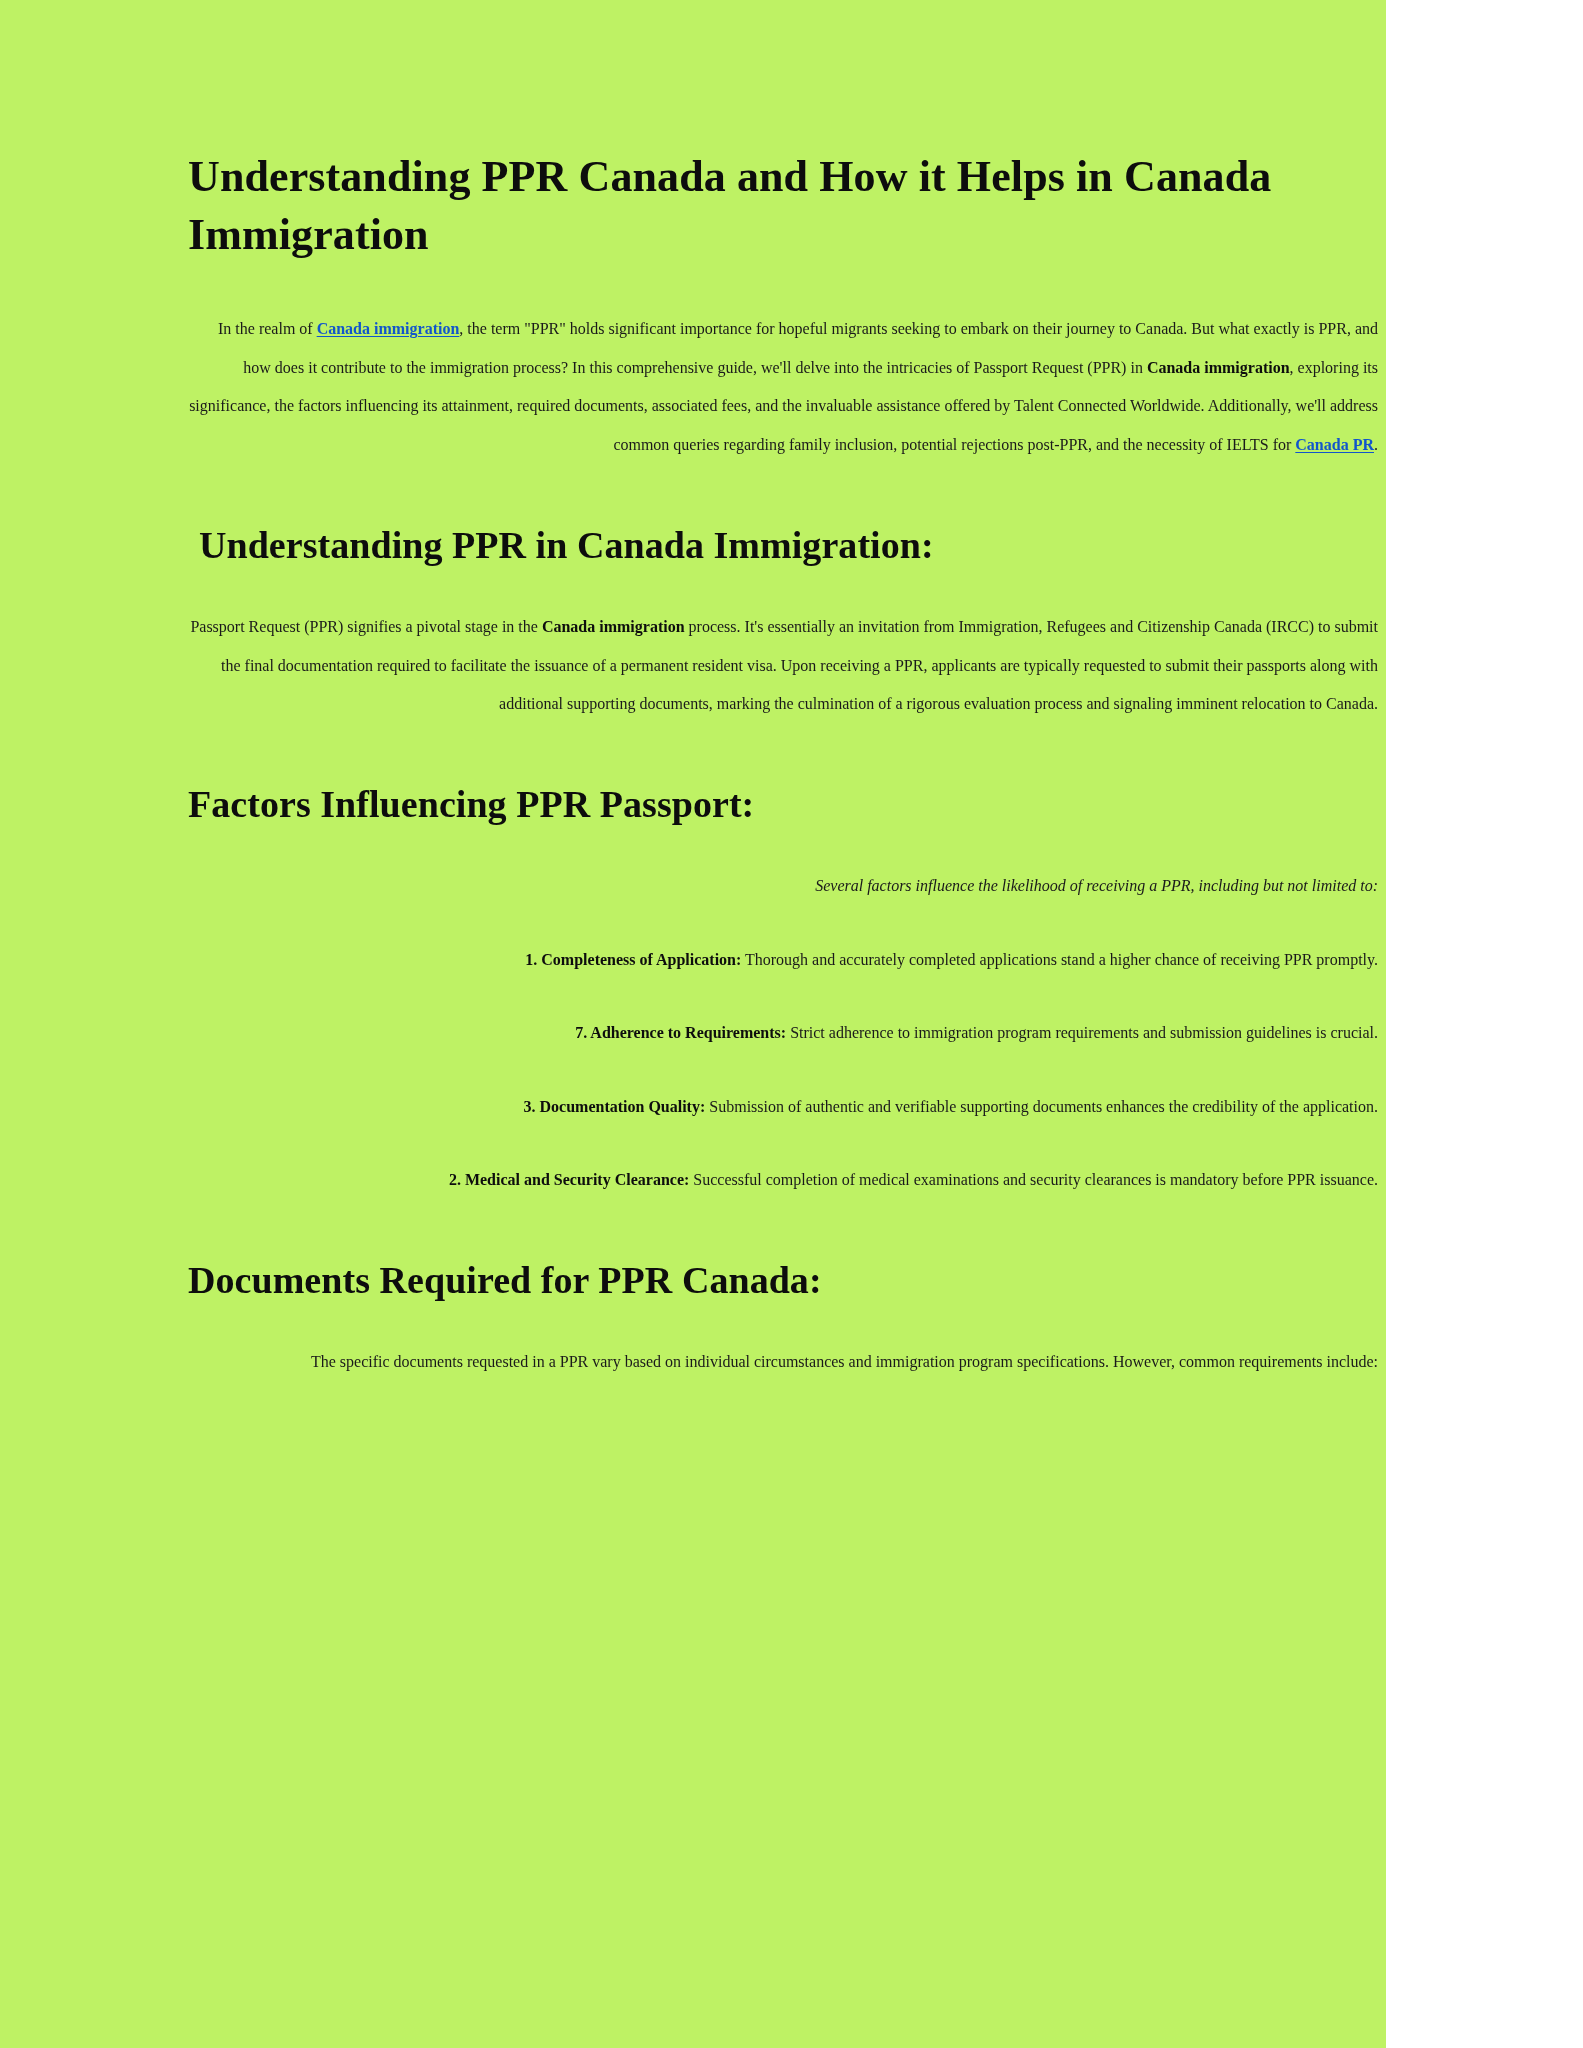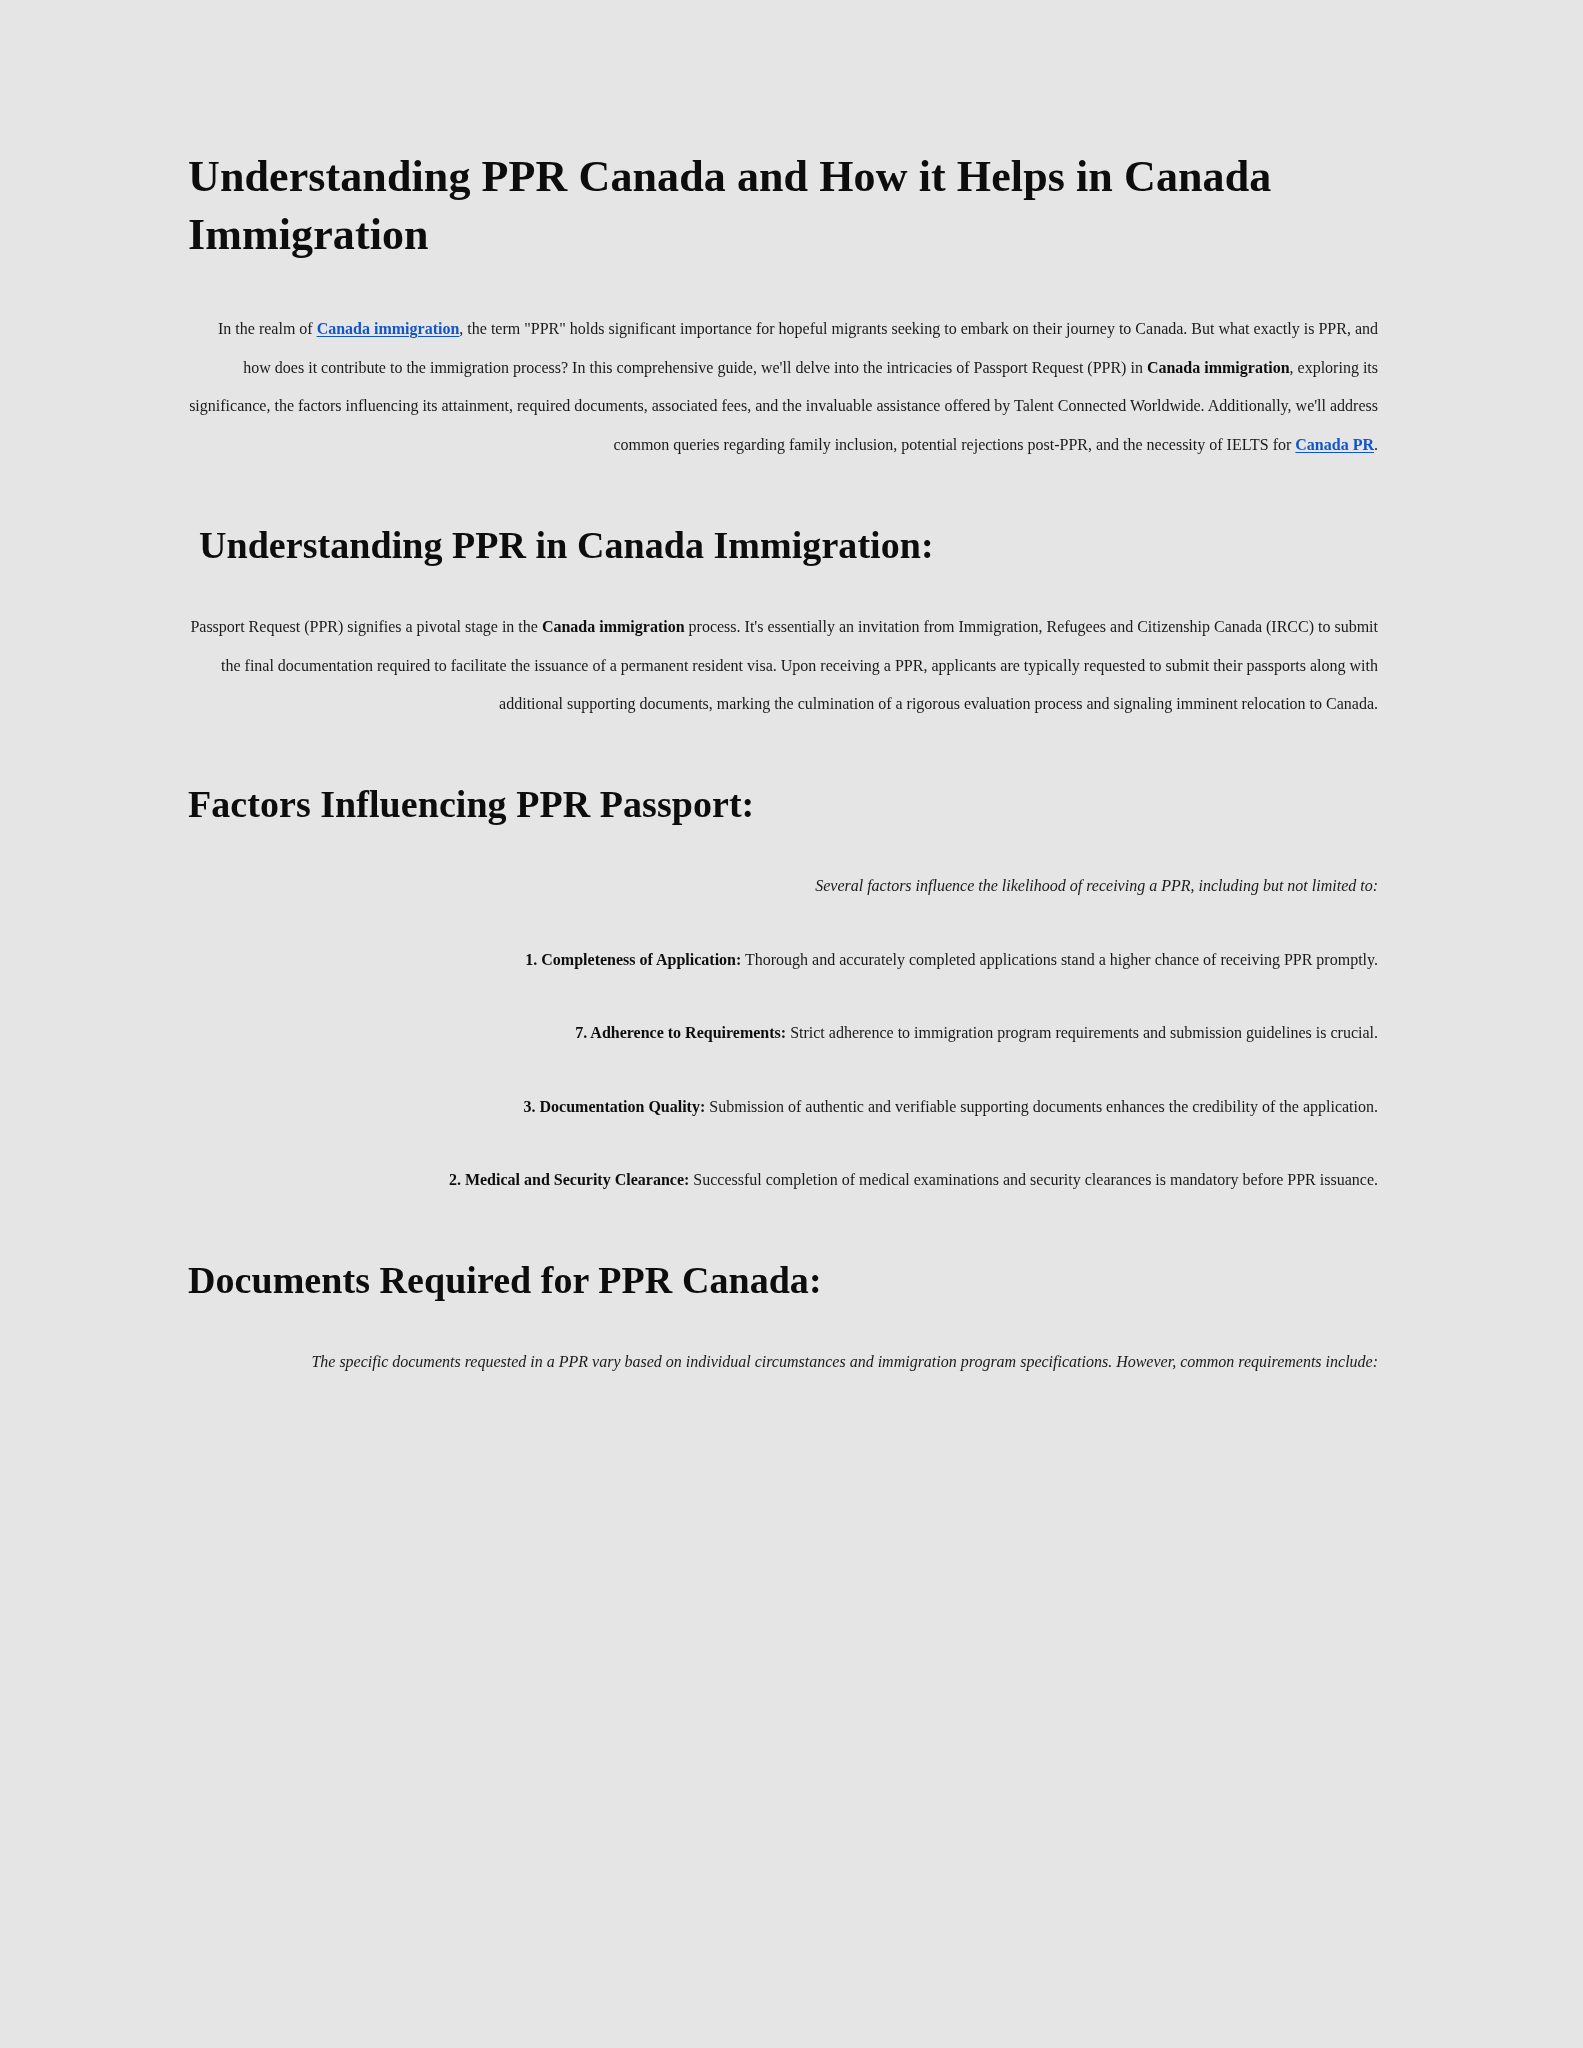--- a/index.html
+++ b/index.html
@@ -9,23 +9,23 @@
   }
   body {
     width: 1583px;
     height: 2048px;
     font-family: "Liberation Serif", "DejaVu Serif", serif;
     color: #141414;
     -webkit-font-smoothing: antialiased;
   }
   .page {
     position: relative;
-    width: 1583px;
+    width: 1386px;
     height: 2048px;
-    background: #e5e5e5;
+    background: #bef264;
     box-sizing: border-box;
     padding: 0;
     overflow: hidden;
   }
   .content {
     position: absolute;
     left: 188px;
     top: 148px;
     width: 1190px;
   }
@@ -56,21 +56,20 @@
     line-height: 38.6px;
     margin: 0 0 35px 0;
     color: #1a1a1a;
     text-align: right;
   }
   p.body-text.tight {
     font-style: italic;
   }
   p.body-text:last-child {
     margin-bottom: 0;
-    font-style: italic;
   }
   .bold {
     font-weight: 700;
     color: #0d0d0d;
   }
   a.doc-link {
     color: #1155cc;
     font-weight: 700;
     text-decoration: underline;
     text-underline-offset: 2px;

